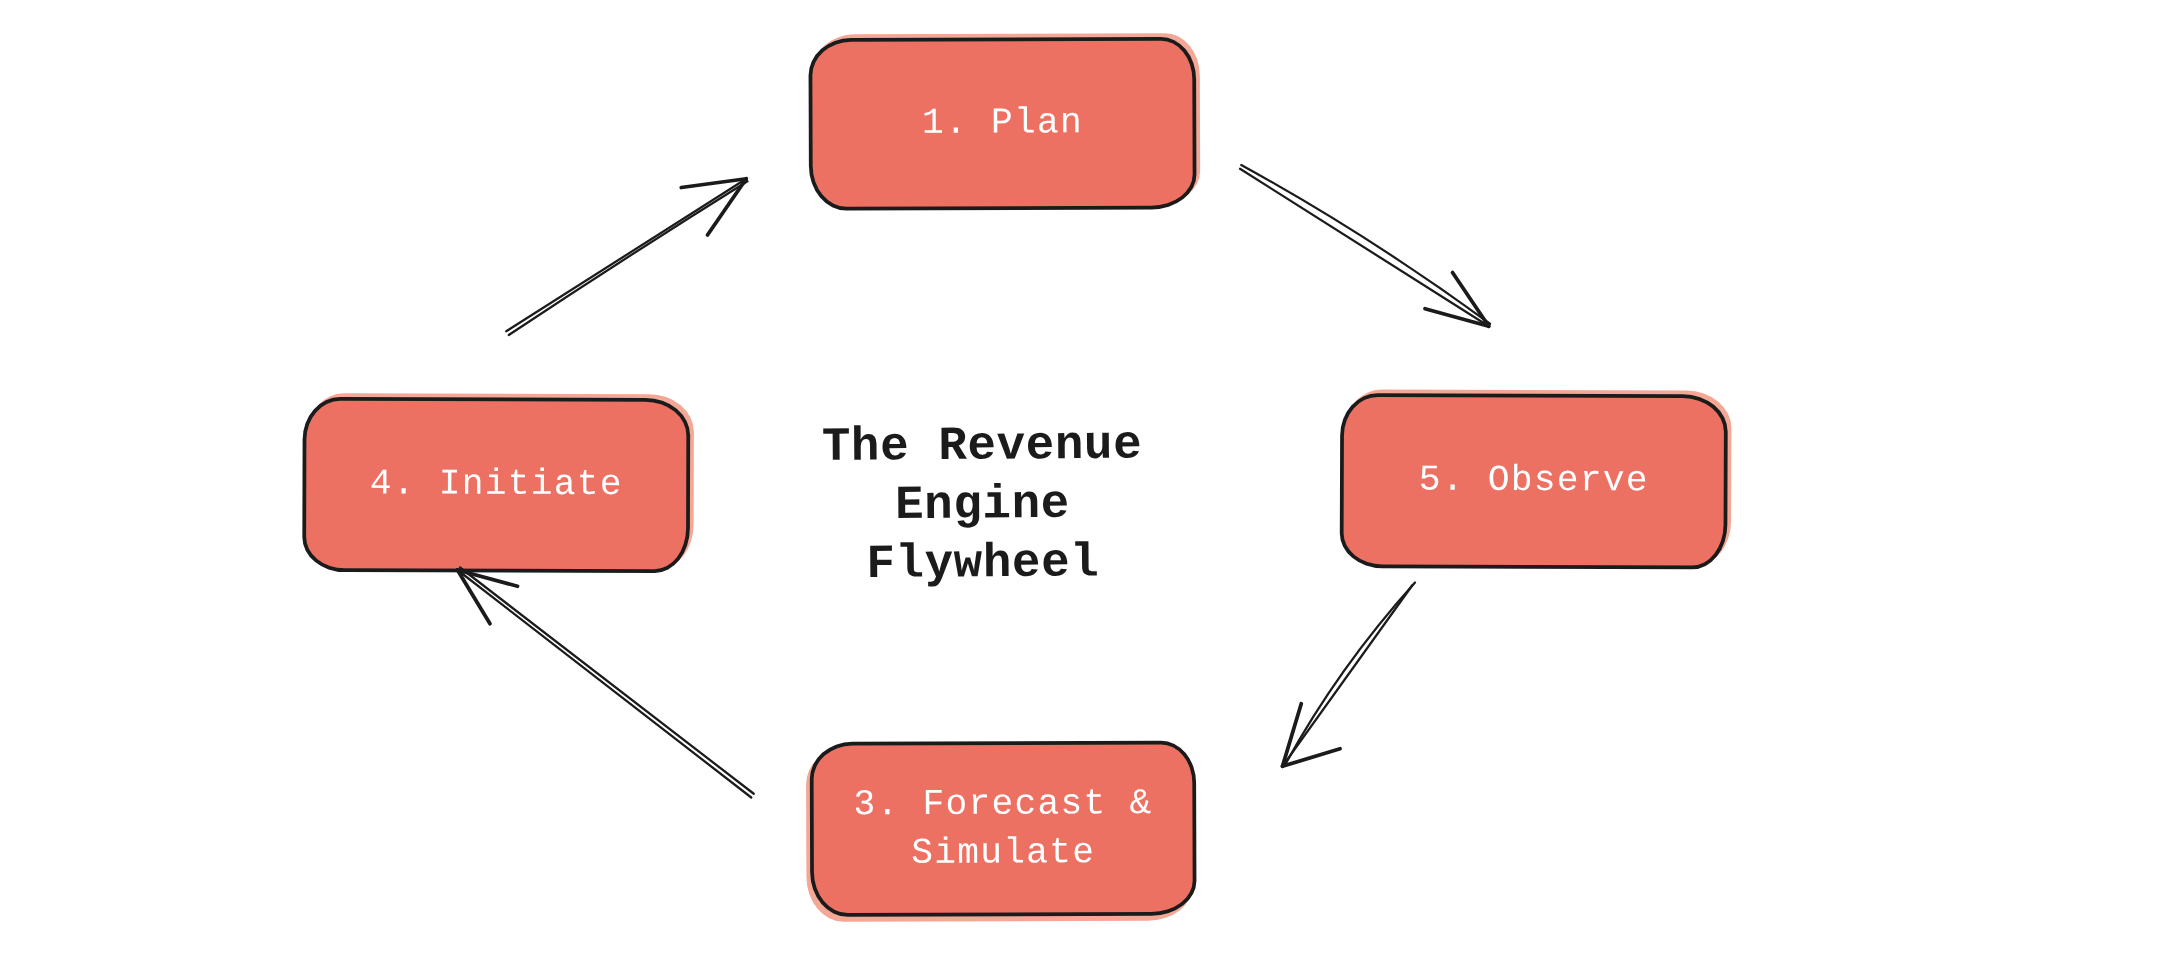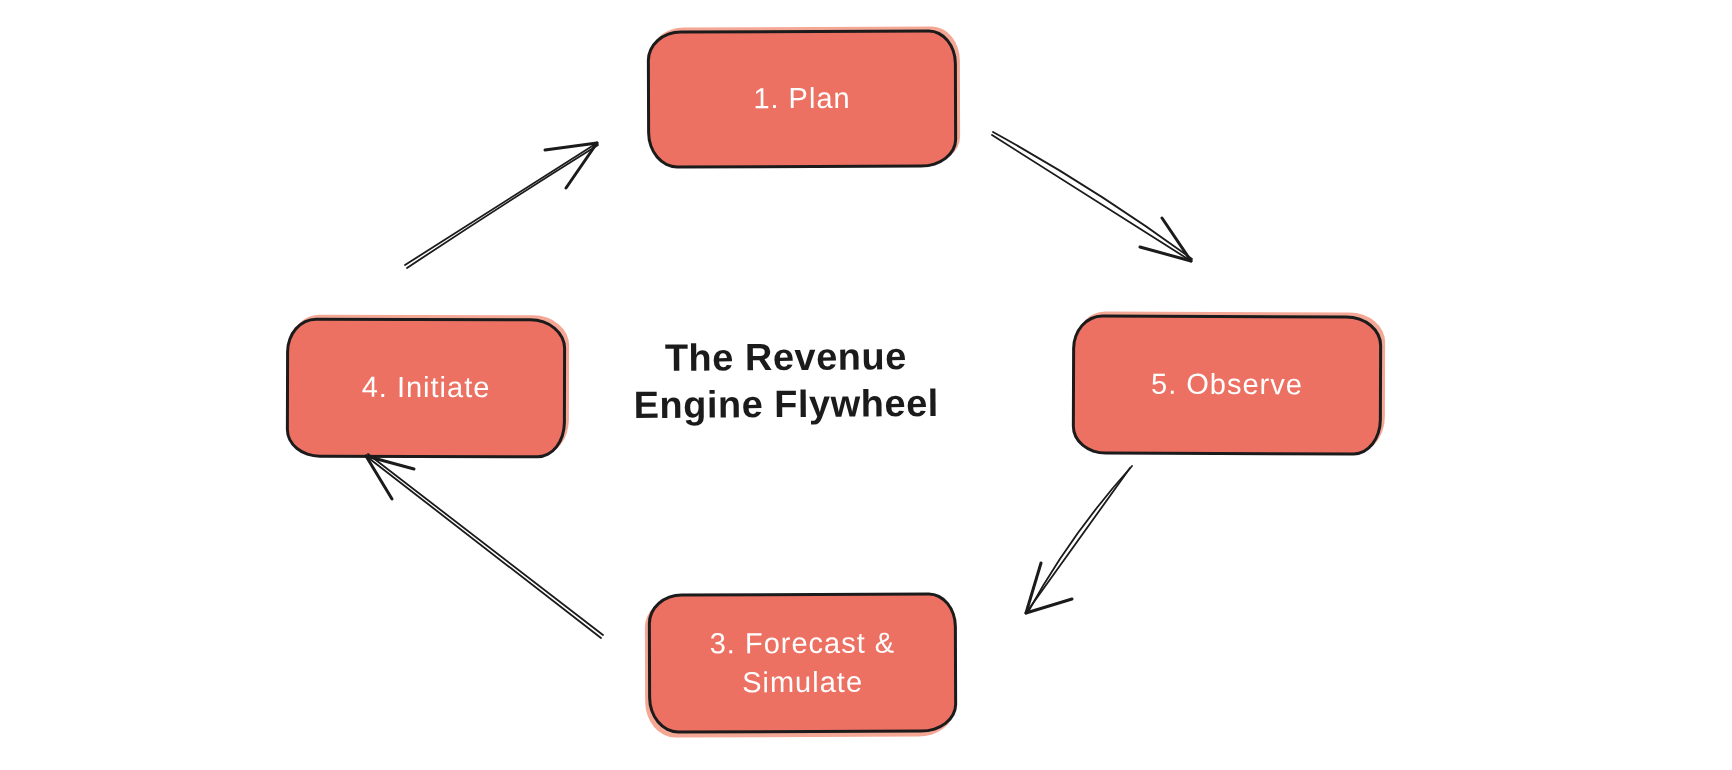--- a/index.html
+++ b/index.html
@@ -5,21 +5,21 @@
   html, body {
     margin: 0;
     padding: 0;
     background: #ffffff;
   }
   #canvas {
     position: relative;
     width: 1732px;
     height: 770px;
     background: var(--background, #ffffff);
-    font-family: Liberation Sans, sans-serif;
+    font-family: Liberation Mono, monospace;
     overflow: hidden;
   }
   .node {
     position: absolute;
     display: flex;
     align-items: center;
     justify-content: center;
     background: var(--node-fill, #ec7163);
     border: 3px solid var(--node-stroke, #1b1b1b);
     box-sizing: border-box;
@@ -33,21 +33,21 @@
     line-height: 1.35;
   }
   .r1 { border-radius: 34px 28px 36px 30px / 30px 34px 28px 36px; }
   .r2 { border-radius: 30px 36px 28px 34px / 34px 30px 36px 28px; }
   .o-top    { box-shadow: 3px -3px 0 0 var(--node-overshoot, #f5a796); }
   .o-bottom { box-shadow: -3px 4px 0 0 var(--node-overshoot, #f5a796); }
 
   #node-plan     { left: 647px;  top: 30px;  width: 310px; height: 138px; transform: rotate(-0.2deg); }
   #node-observe  { left: 1072px; top: 315px; width: 310px; height: 140px; transform: rotate(0.2deg); }
   #node-forecast { left: 648px;  top: 593px; width: 309px; height: 140px; transform: rotate(-0.2deg); }
-  #node-initiate { left: 242px;  top: 318px; width: 280px; height: 140px; transform: rotate(0.15deg); margin-left: 44px; }
+  #node-initiate { left: 242px;  top: 318px; width: 310px; height: 140px; transform: rotate(0.15deg); }
 
   #title {
     position: absolute;
     left: 616px;
     top: 334px;
     width: 340px;
     text-align: center;
     color: var(--title-text, #1b1b1b);
     font-size: 38px;
     font-weight: bold;

